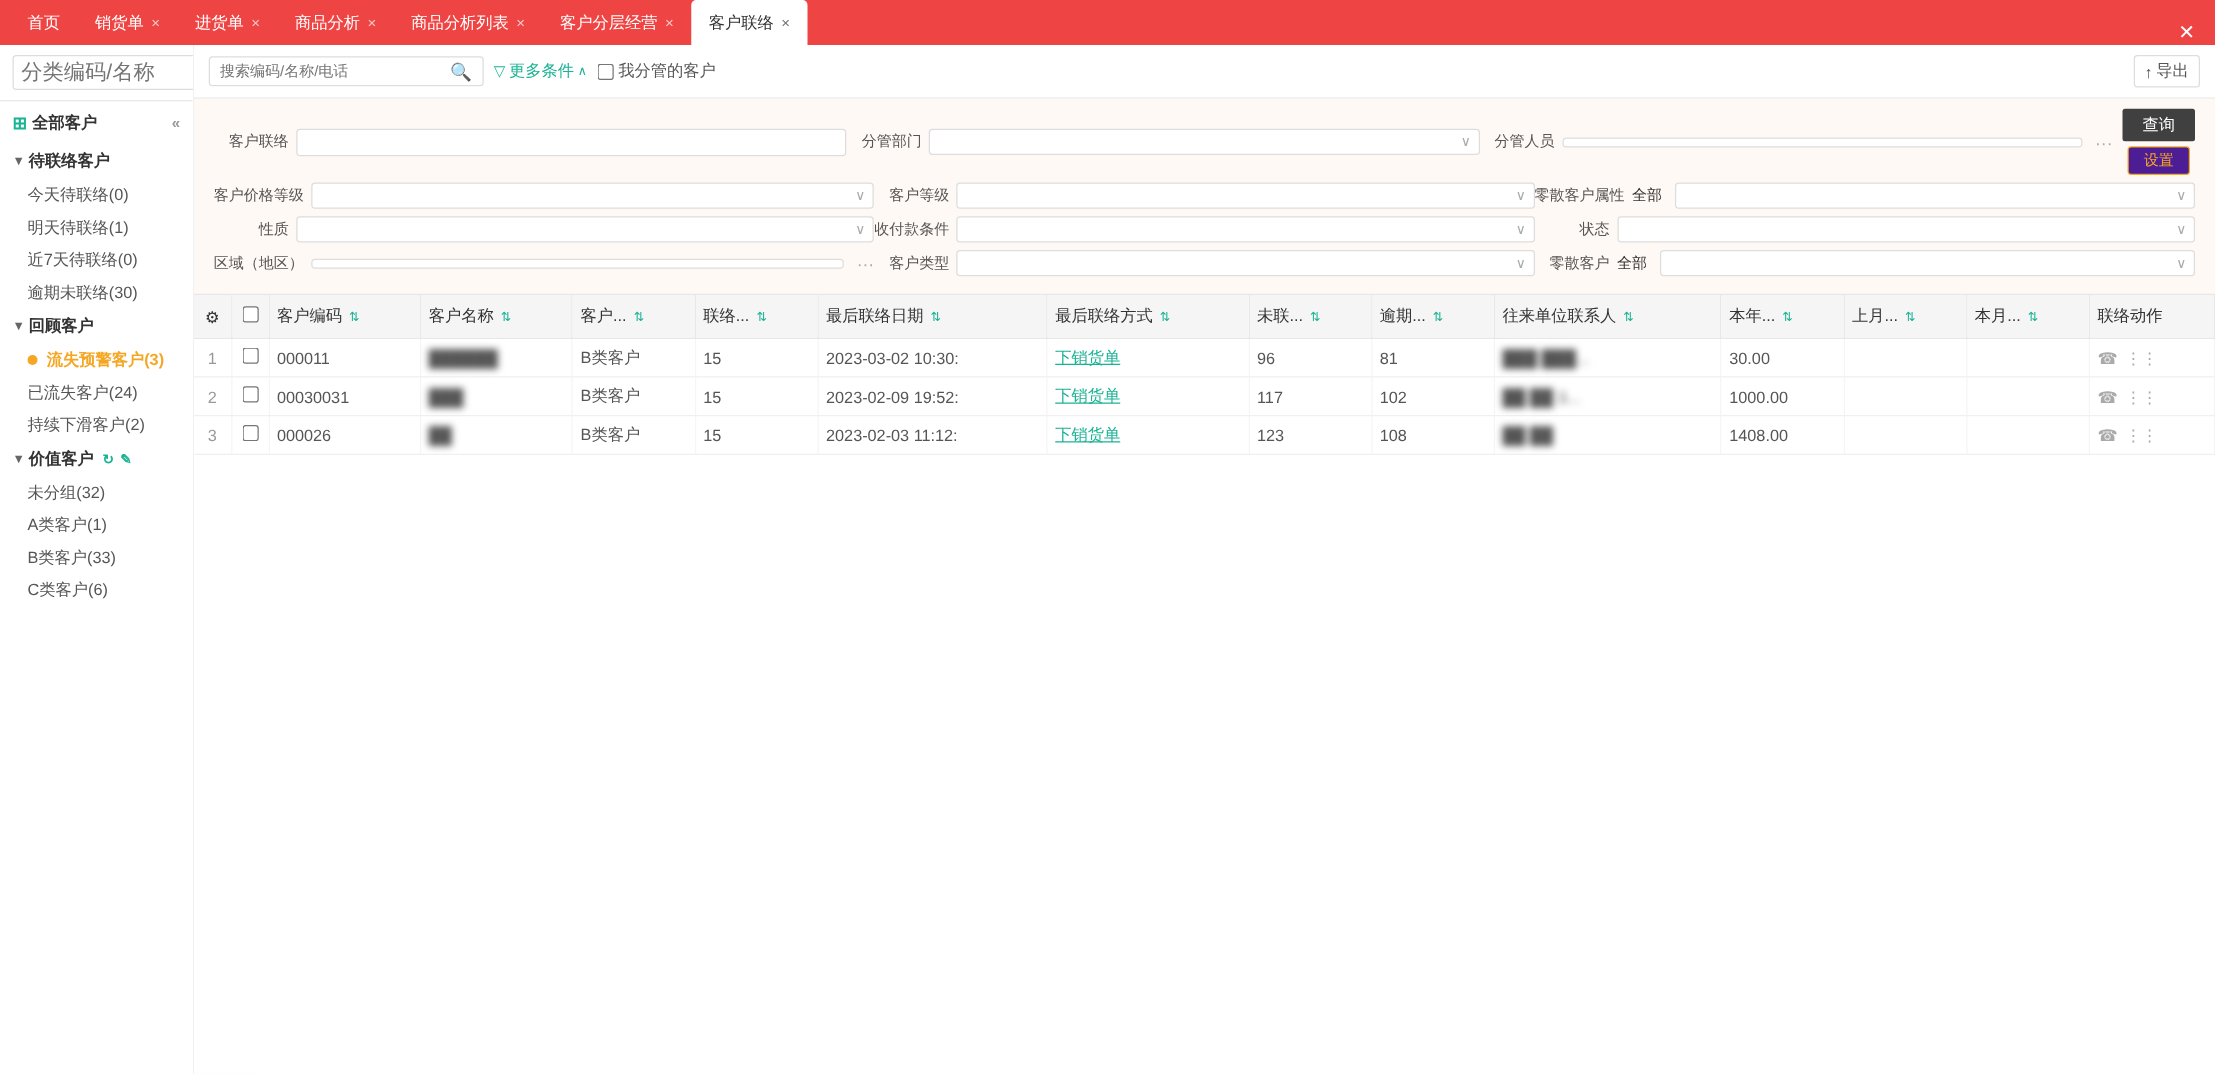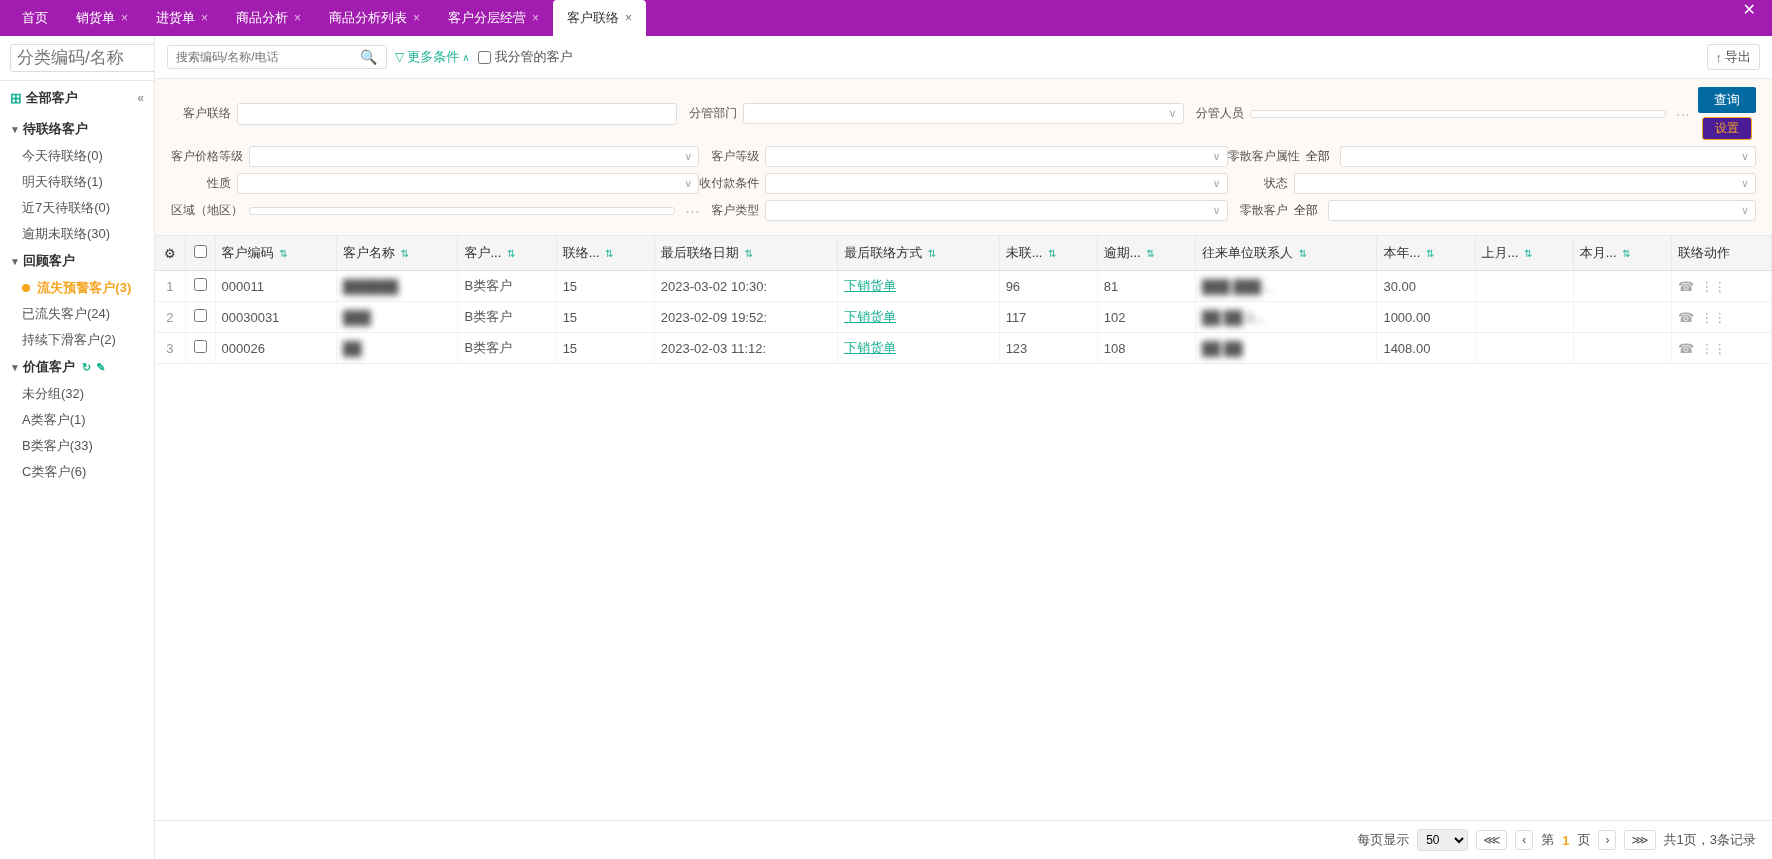--- a/index.html
+++ b/index.html
@@ -1,22 +1,22 @@
 <!DOCTYPE html>
 <html><head>
   <meta charset="utf-8">
   <style>
     * { box-sizing: border-box; margin: 0; padding: 0; font-family: 'Microsoft YaHei', Arial, sans-serif; font-size: 13px; }
     body { background: #f5f5f5; overflow: hidden; }
 
     
     .top-tabs {
-      background: #a21caf;
-      display: flex;
-      align-items: flex-start;
+      background: #ef4444;
+      display: flex;
+      align-items: flex-end;
       height: 36px;
       padding: 0 8px;
     }
     .tab-item {
       display: flex;
       align-items: center;
       padding: 0 14px;
       height: 36px;
       color: #fff;
       cursor: pointer;
@@ -261,21 +261,21 @@
     }
     .filter-select .down-arrow { color: #aaa; font-size: 11px; }
     .filter-btn-group {
       display: flex;
       flex-direction: column;
       align-items: center;
       gap: 4px;
       margin-left: 8px;
     }
     .query-btn {
-      background: #0369a1;
+      background: #404040;
       color: #fff;
       border: none;
       border-radius: 2px;
       padding: 4px 16px;
       cursor: pointer;
       font-size: 13px;
     }
     .settings-btn {
       background: #4c1d95;
       color: #f5a623;
@@ -740,31 +740,15 @@
         <div class="action-icons">
           <span class="action-icon" title="联络">☎</span>
           <span class="action-icon" title="更多">⋮⋮</span>
         </div>
       </td>
     </tr>
           </tbody>
       </table>
     </div>
 
-    <div class="pagination">
-      <span>每页显示</span>
-      <select class="page-size-select">
-        <option>50</option>
-        <option>100</option>
-        <option>200</option>
-      </select>
-      <button class="page-nav-btn">⋘</button>
-      <button class="page-nav-btn">‹</button>
-      <span>第</span>
-      <span class="page-num">1</span>
-      <span>页</span>
-      <button class="page-nav-btn">›</button>
-      <button class="page-nav-btn">⋙</button>
-      <span>共1页，3条记录</span>
-    </div>
 
   </div>
 </div>
 
 </body></html>

